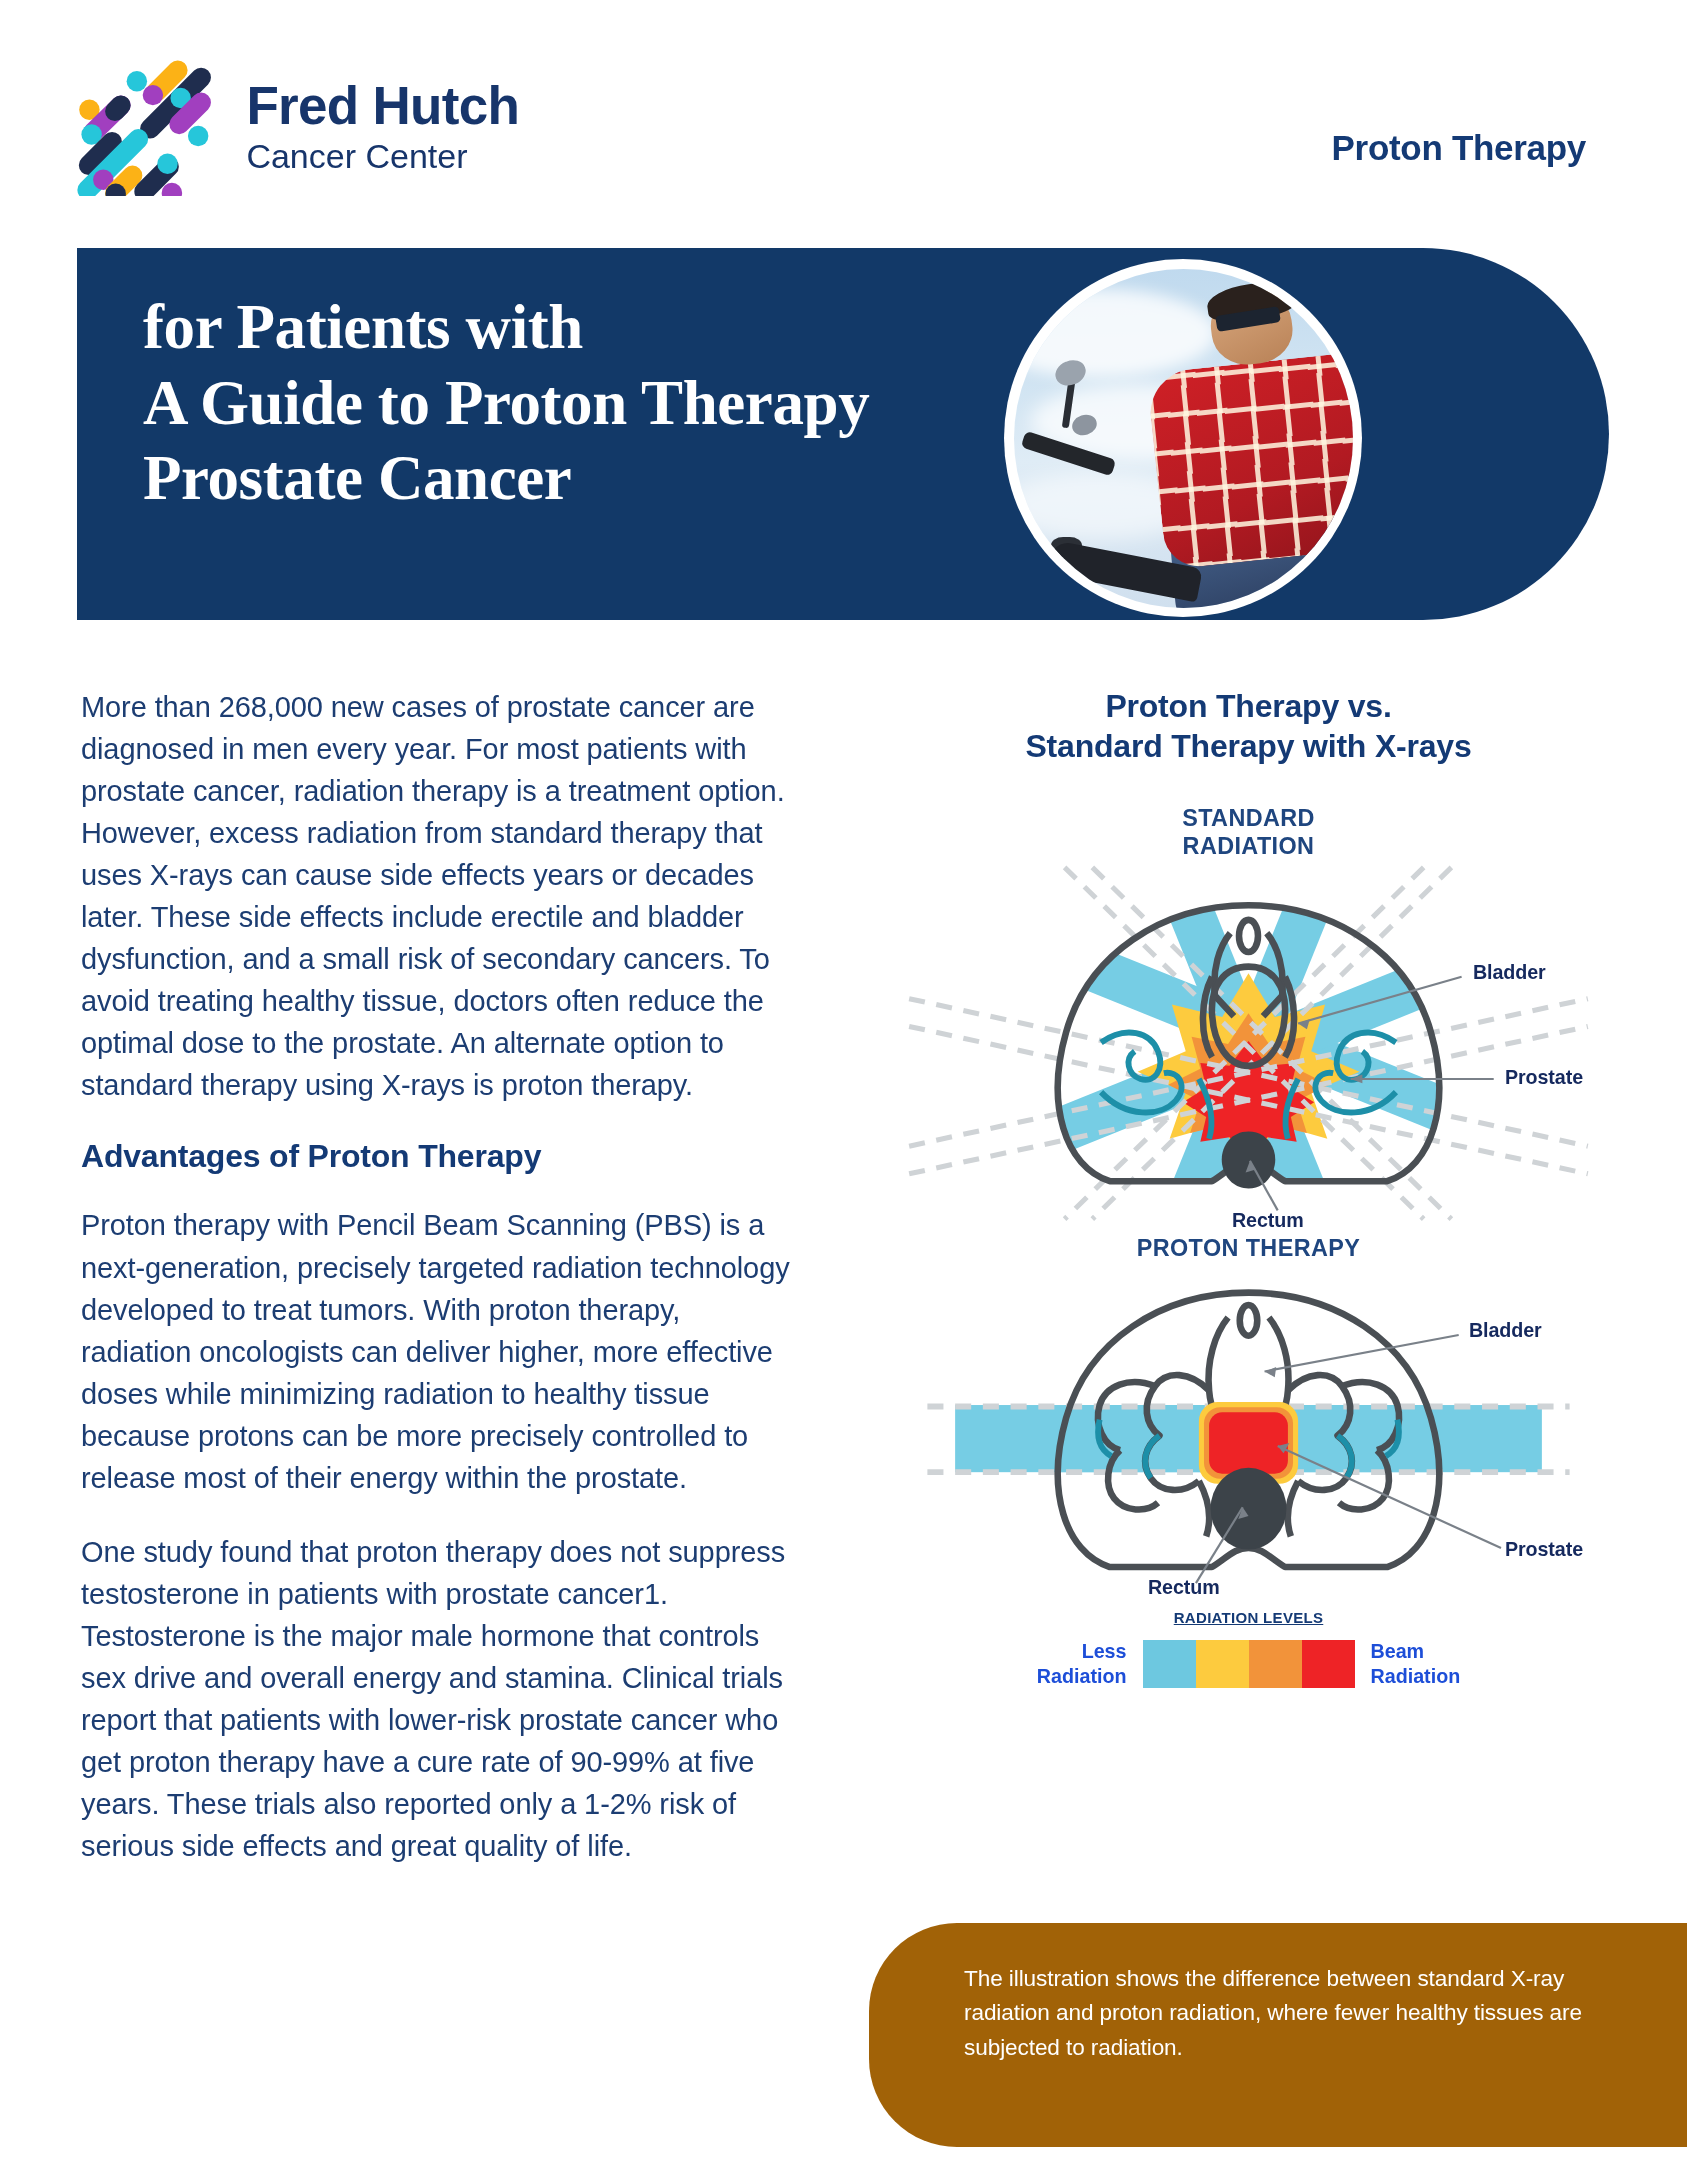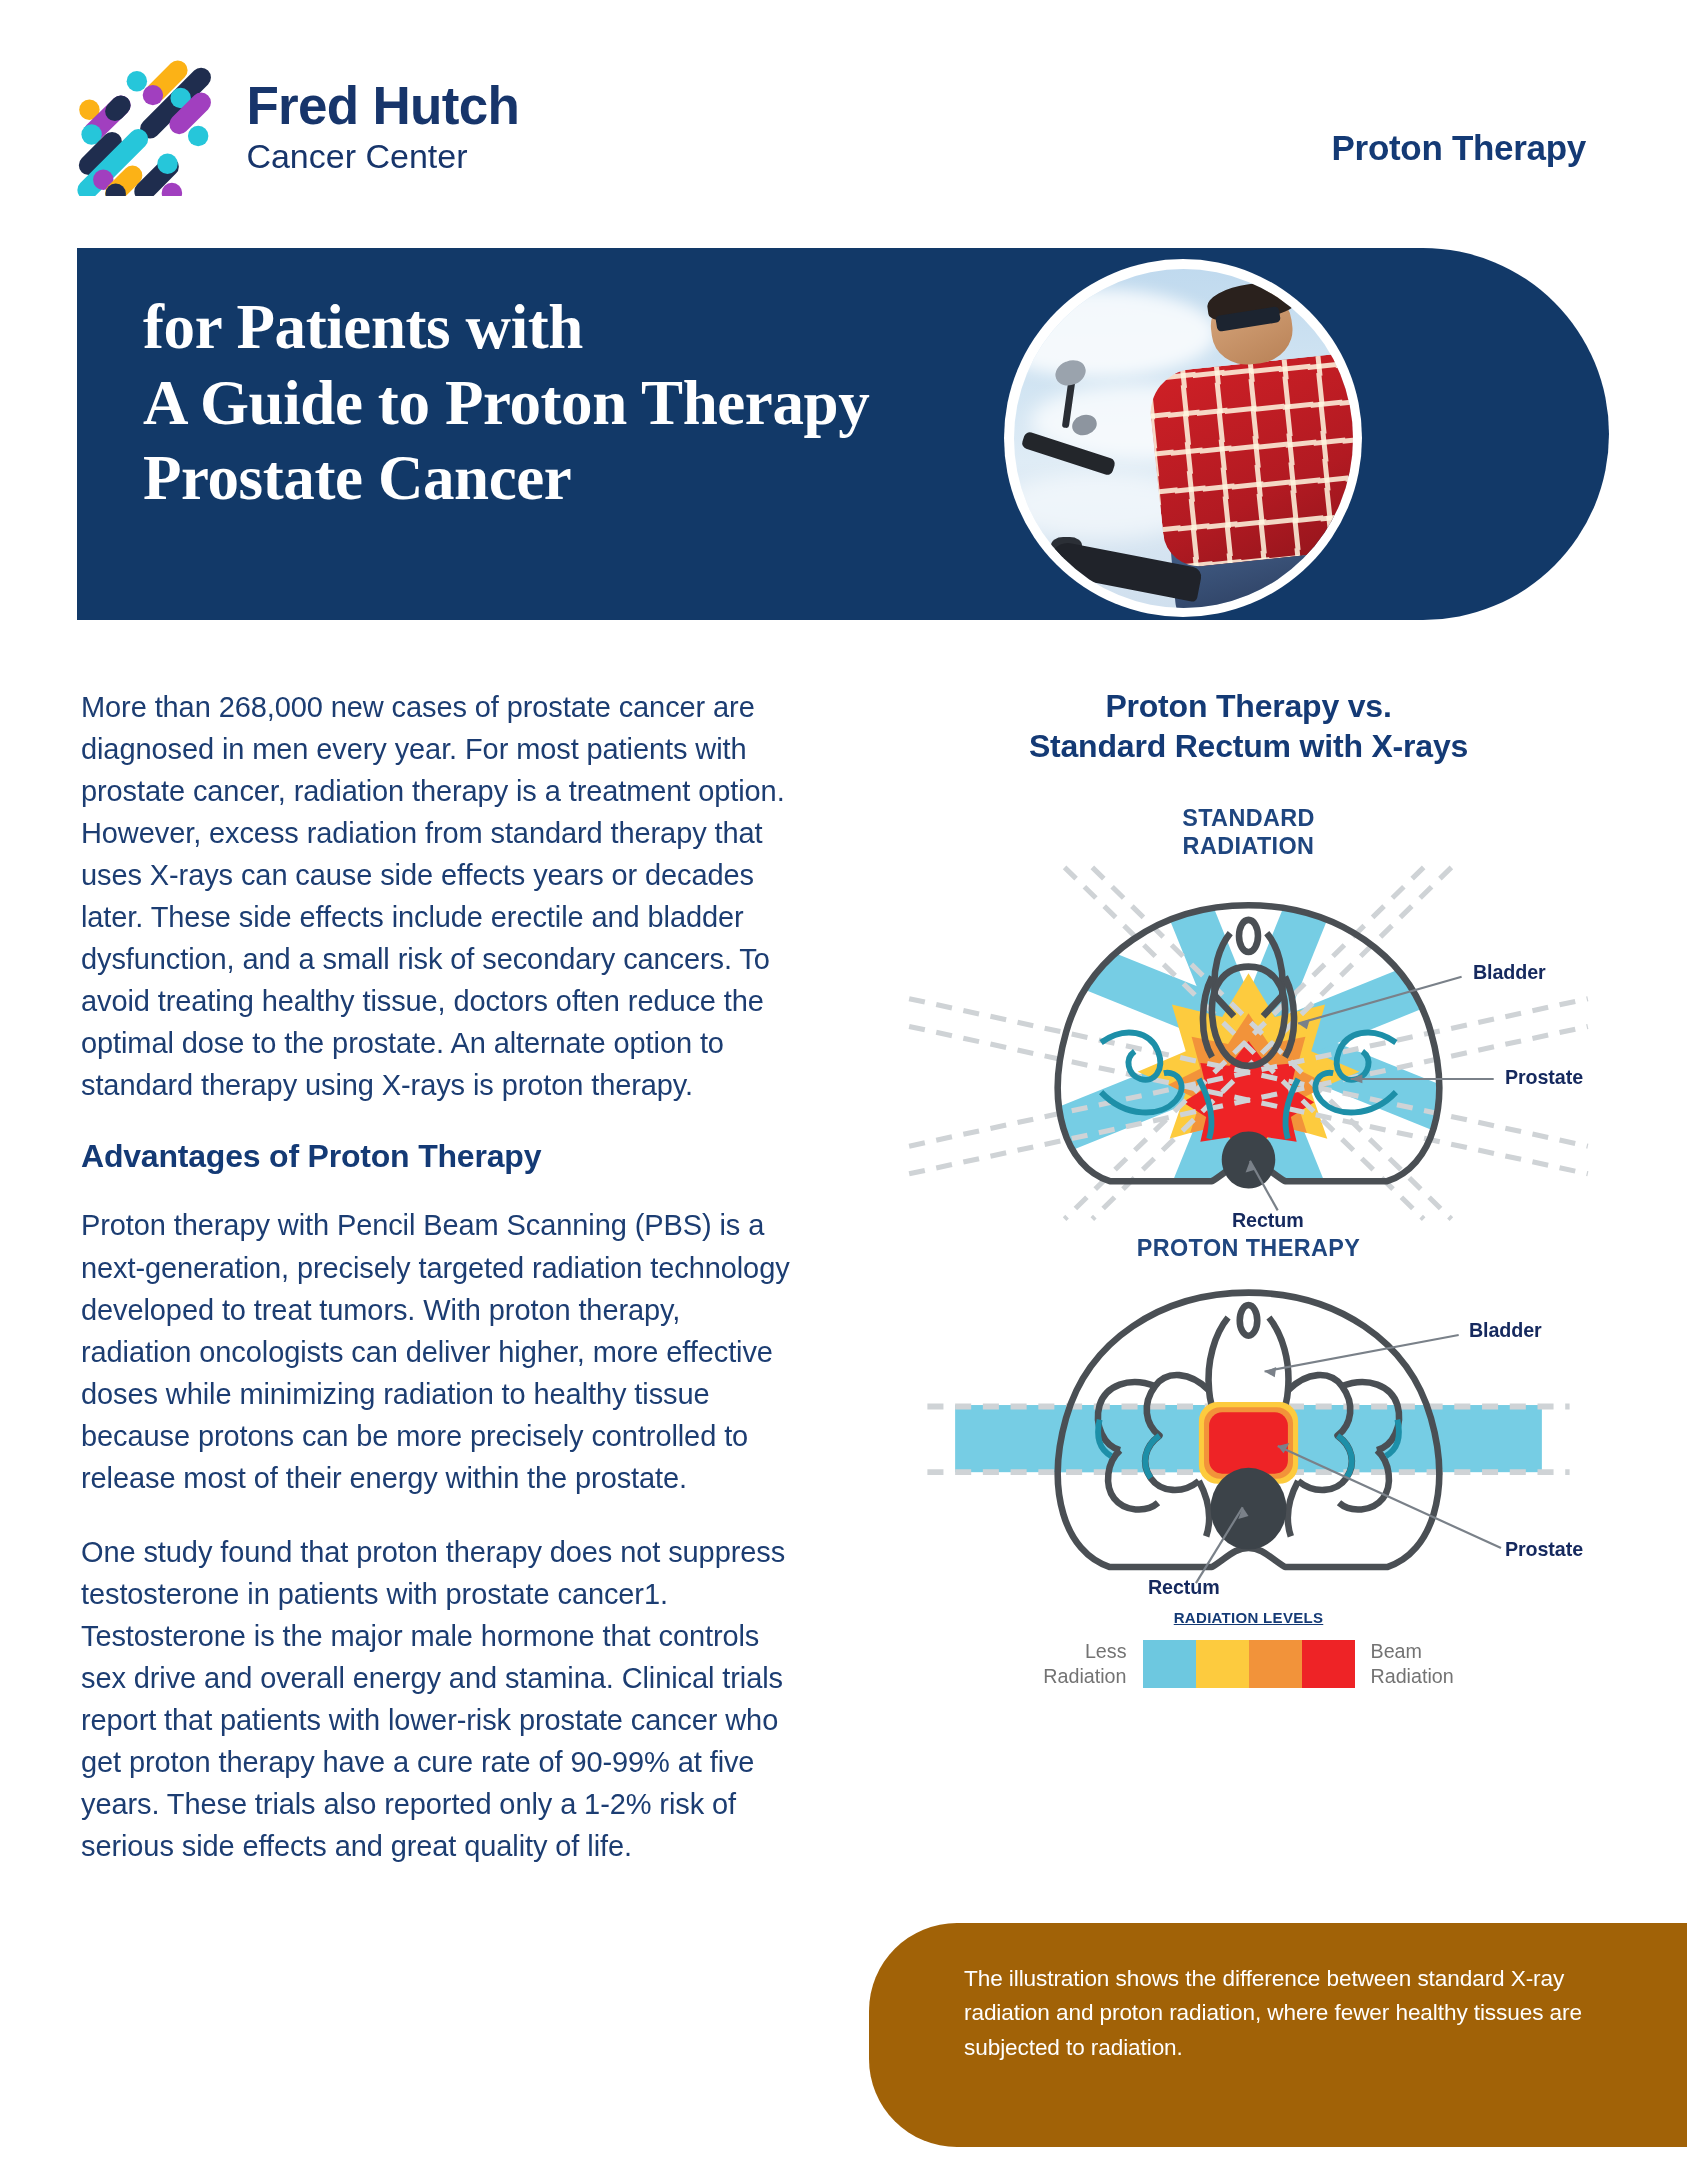--- a/index.html
+++ b/index.html
@@ -170,21 +170,21 @@
     position:relative;width:759px;margin-top:4.4px;
   }
   .legend-title{
     text-align:center;color:#143A75;font-size:15px;font-weight:700;
     letter-spacing:0.3px;margin-bottom:13px;text-decoration:underline;
   }
   .legend-row{
     display:flex;align-items:center;justify-content:center;gap:16px;
   }
   .legend-cap{
-    color:#737373;font-size:19.7px;line-height:1.25;width:124px;
+    color:#1d4ed8;font-size:19.7px;line-height:1.25;width:124px;font-weight:bold;
   }
   .legend-cap.left{text-align:right;}
   .legend-cap.right{text-align:left;}
   .legend-cap span{display:block;}
   .swatches{display:flex;}
   .sw{width:53px;height:48px;}
 
   
   .caption{
     position:absolute;left:861px;top:1923px;
@@ -270,21 +270,21 @@
     <p class="body-p">More than 268,000 new cases of prostate cancer are diagnosed in men every year. For most patients with prostate cancer, radiation therapy is a treatment option. However, excess radiation from standard therapy that uses X-rays can cause side effects years or decades later. These side effects include erectile and bladder dysfunction, and a small risk of secondary cancers. To avoid treating healthy tissue, doctors often reduce the optimal dose to the prostate. An alternate option to standard therapy using X-rays is proton therapy.</p>
     <h2 class="sec-head">Advantages of Proton Therapy</h2>
     <p class="body-p">Proton therapy with Pencil Beam Scanning (PBS) is a next-generation, precisely targeted radiation technology developed to treat tumors. With proton therapy, radiation oncologists can deliver higher, more effective doses while minimizing radiation to healthy tissue because protons can be more precisely controlled to release most of their energy within the prostate.</p>
     <p class="body-p">One study found that proton therapy does not suppress testosterone in patients with prostate cancer1.  Testosterone is the major male hormone that controls sex drive and overall energy and stamina. Clinical trials report that patients with lower-risk prostate cancer who get proton therapy have a cure rate of 90-99% at five years. These trials also reported only a 1-2% risk of serious side effects and great quality of life.</p>
   </div>
 
   <div class="rightcol">
 
     <div class="fig-title">
       <span>Proton Therapy vs.</span>
-      <span>Standard Rectum with X-rays</span>
+      <span>Standard Therapy with X-rays</span>
     </div>
 
     <div style="height:38px"></div>
     <div class="panel-label">
       <span>STANDARD</span>
       <span>RADIATION</span>
     </div>
 
     <div class="diagram">
       <svg width="759" height="365" viewBox="0 0 1040 500">

